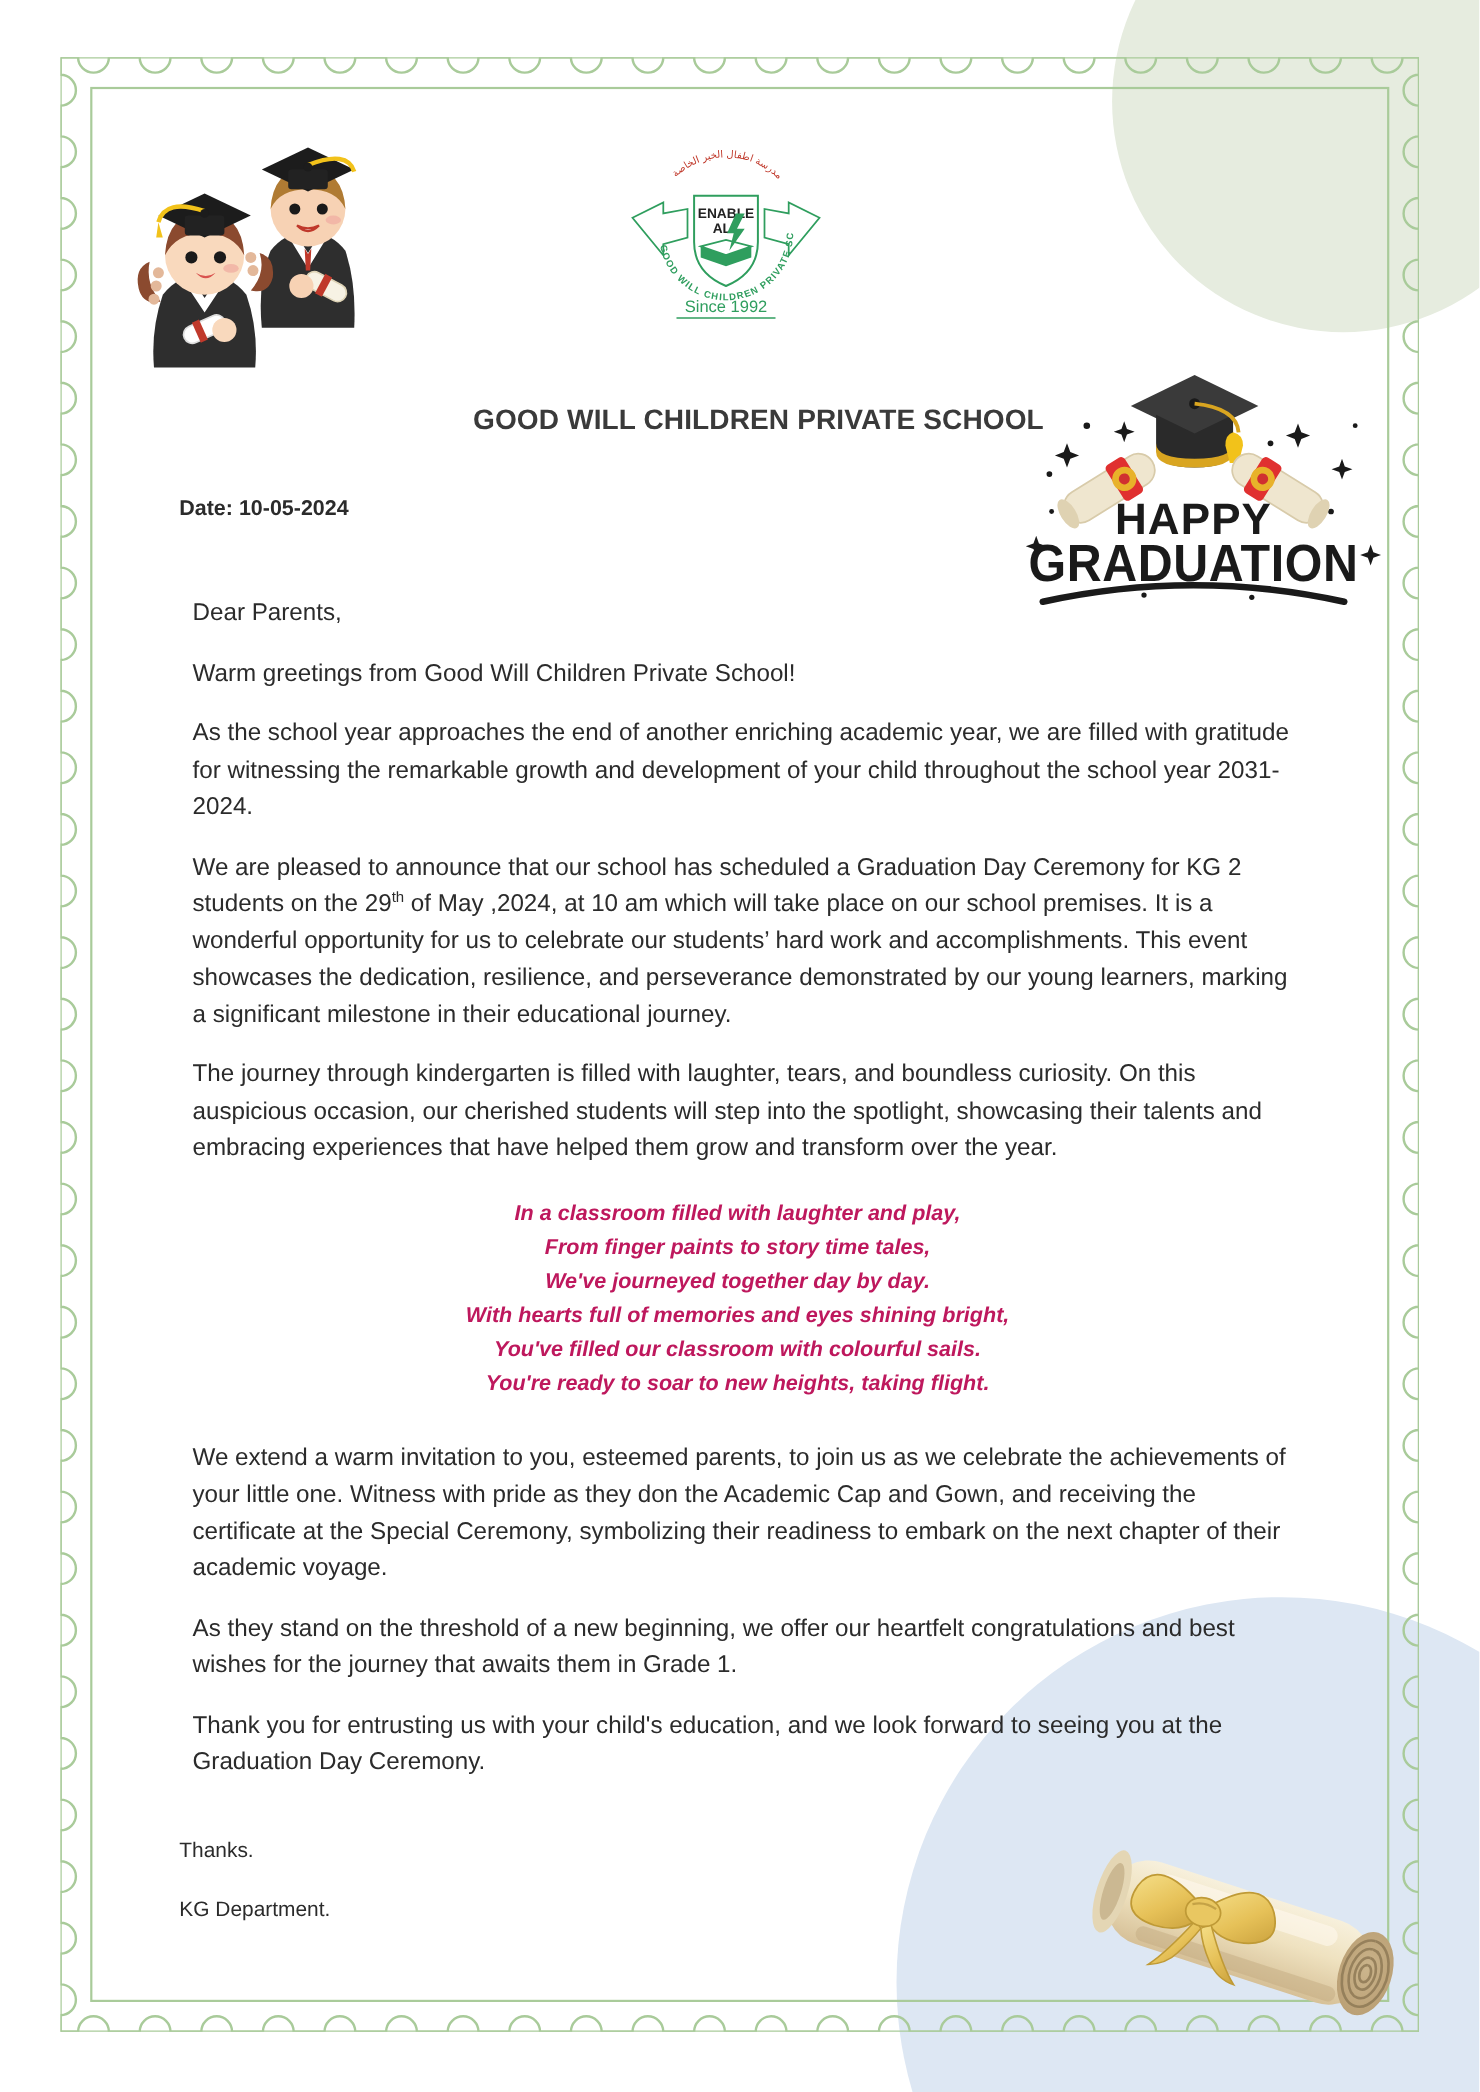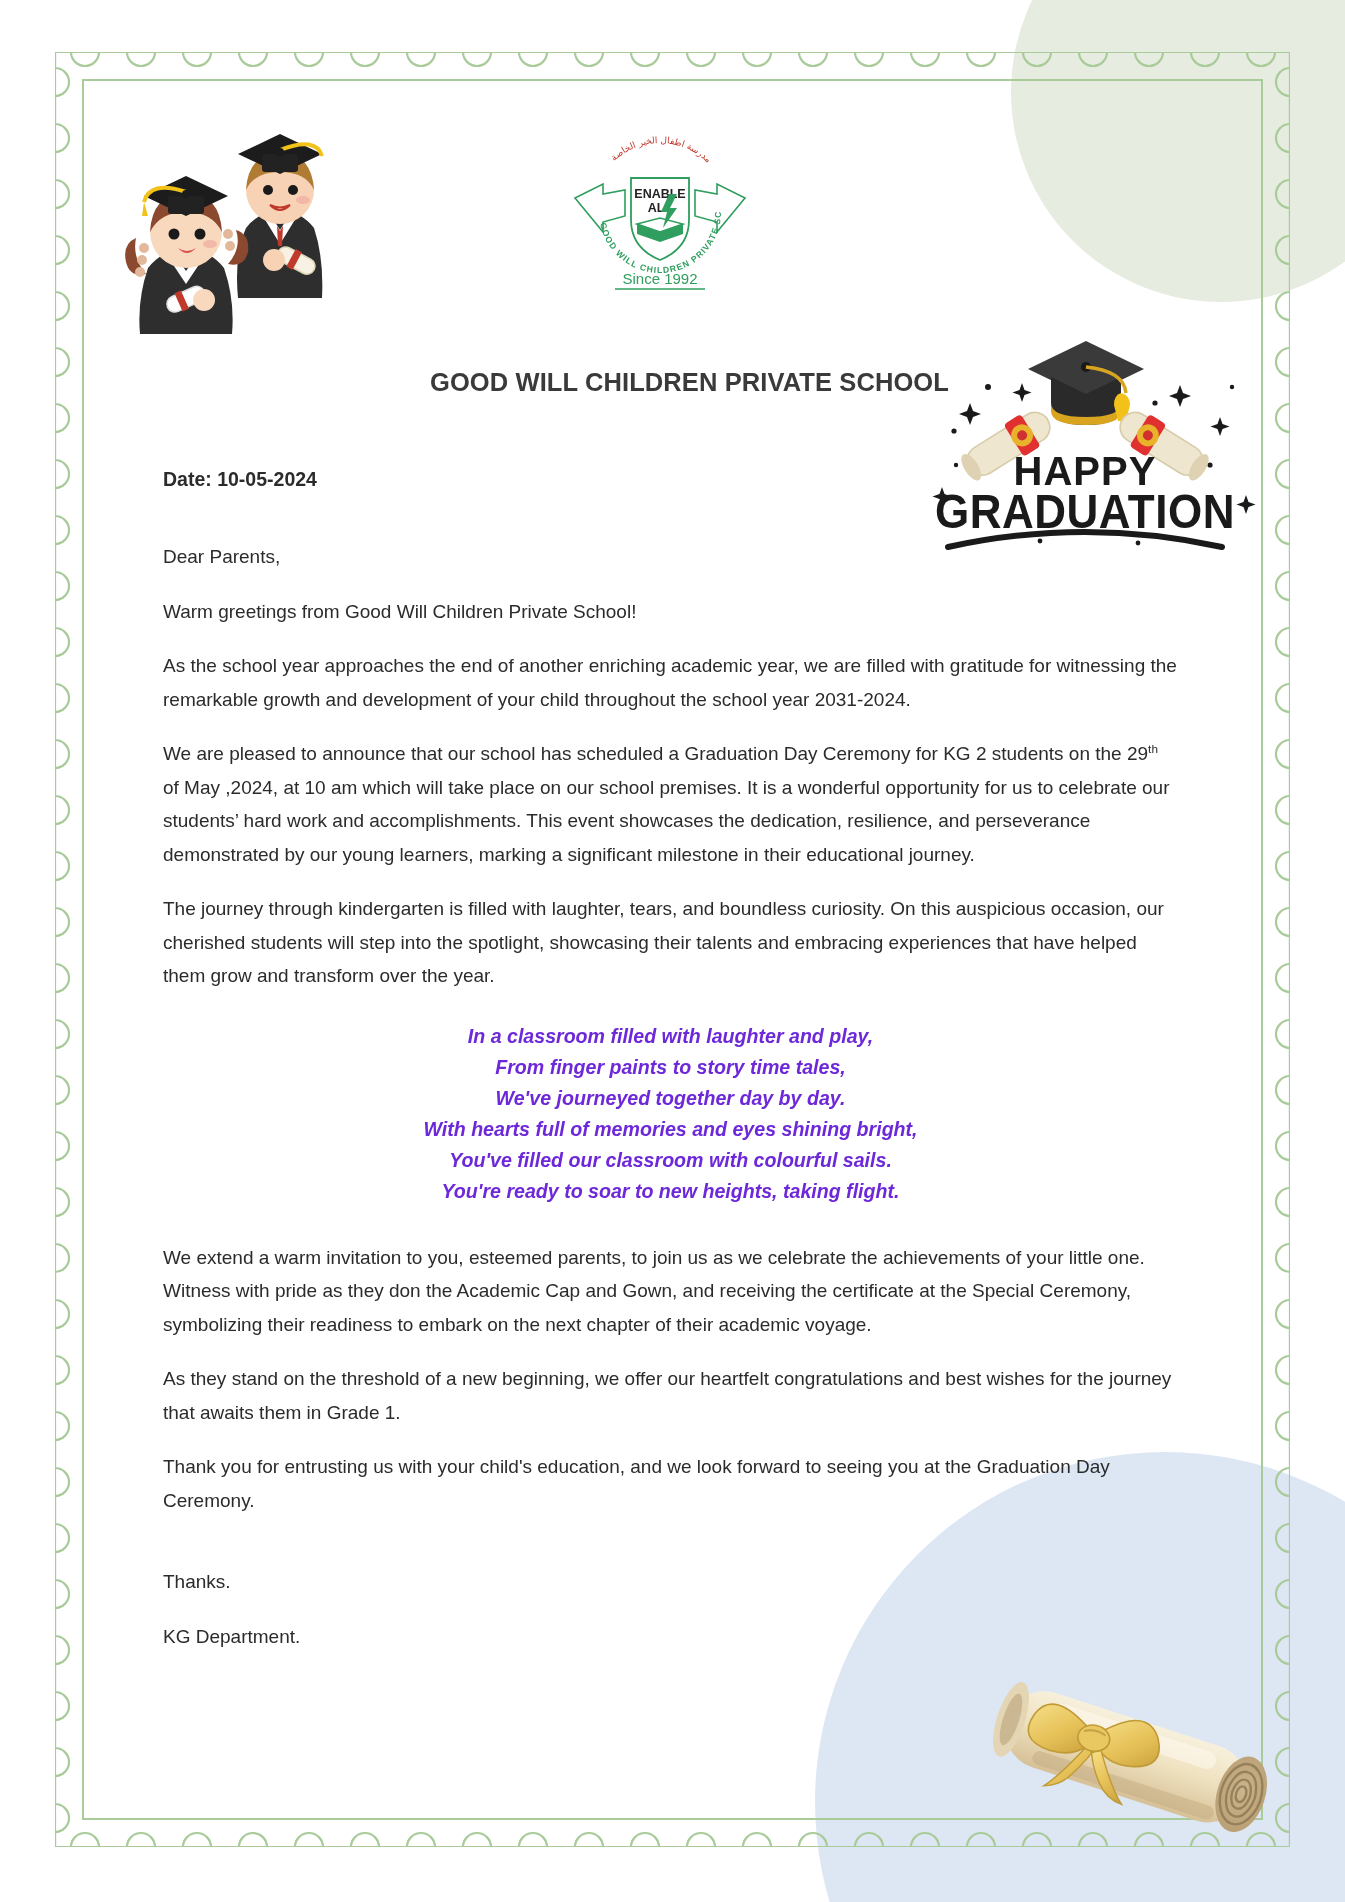--- a/index.html
+++ b/index.html
@@ -114,47 +114,46 @@
   }
 
   
   .date-line {
     position: absolute;
     left: 163px;
     top: 451px;
     font-size: 19.5px;
     font-weight: bold;
     color: #2b2b2b;
-    margin-top: 17px;
   }
 
   
   .letter {
     position: absolute;
     left: 163px;
     top: 540px;
     width: 1015px;
     color: #2b2b2b;
   }
   .letter p {
-    margin: 0 0 21px 0;
-    font-size: 19px;
+    margin: 0 0 21px 12px;
+    font-size: 22px;
     line-height: 33.5px;
     text-align: left;
   }
   sup { font-size: 0.62em; vertical-align: super; line-height: 0; }
 
   .poem {
     margin: 28px 0 34px 0;
     text-align: center;
     font-weight: bold;
     font-style: italic;
     font-size: 19.6px;
     line-height: 31px;
-    color: #6d28d9;
+    color: #be185d;
   }
   .poem .line { display: block; }
 
   .sign-off { margin-top: 48px; }
   .sign-off p { margin: 0 0 21px 0; font-size: 19px; line-height: 33.5px; }
 </style>
 </head>
 <body>
 
 <div class="page">

